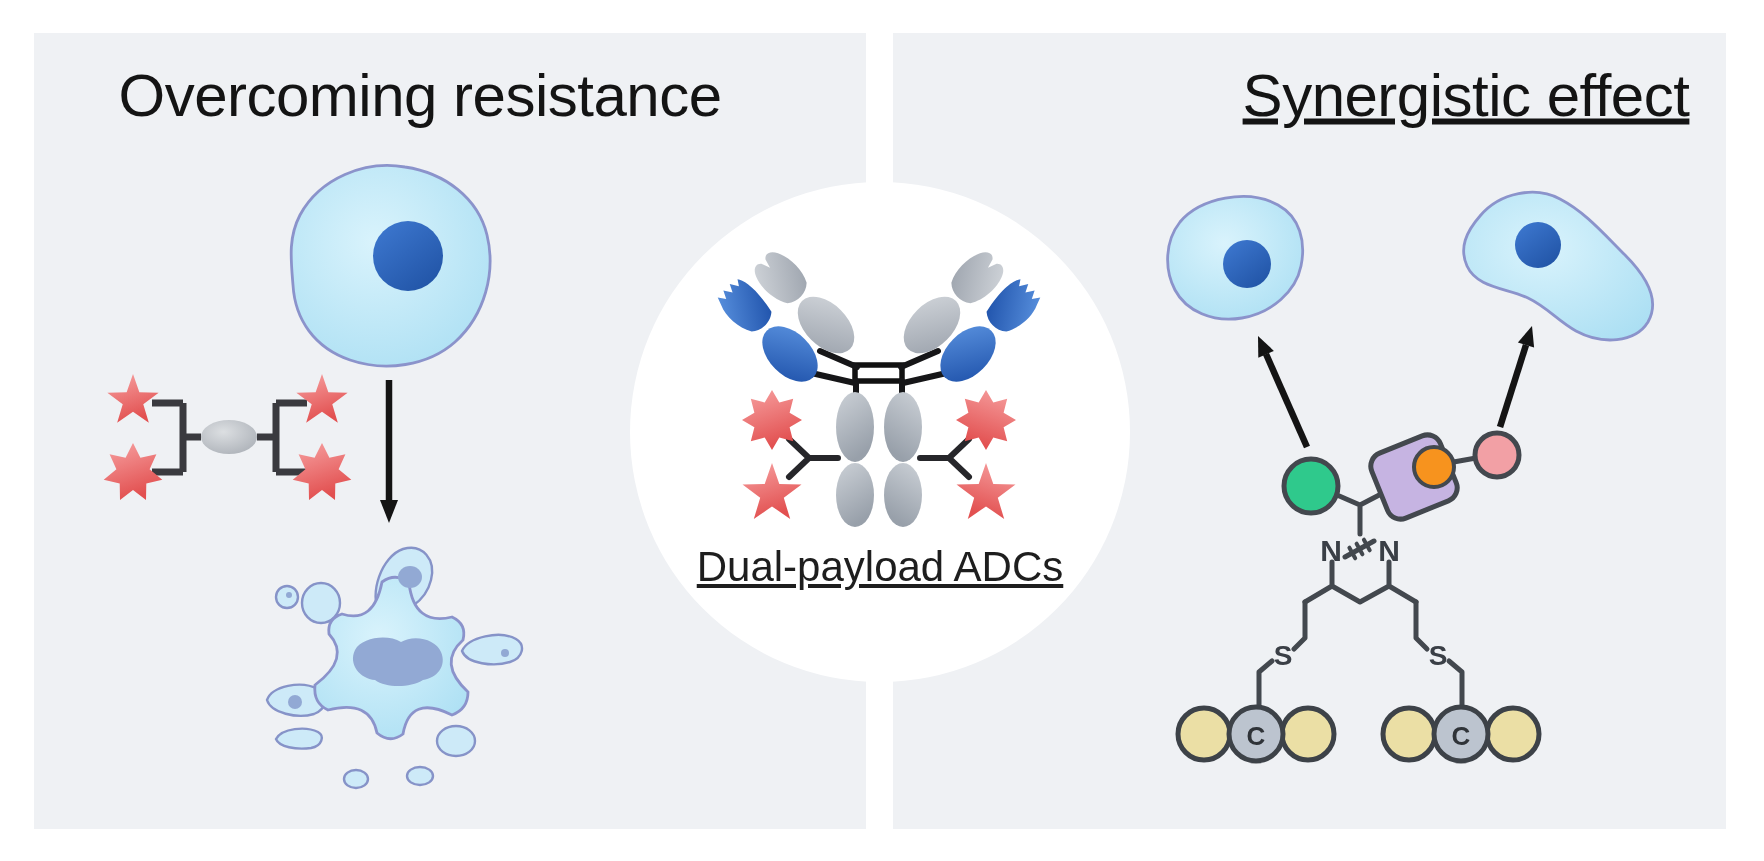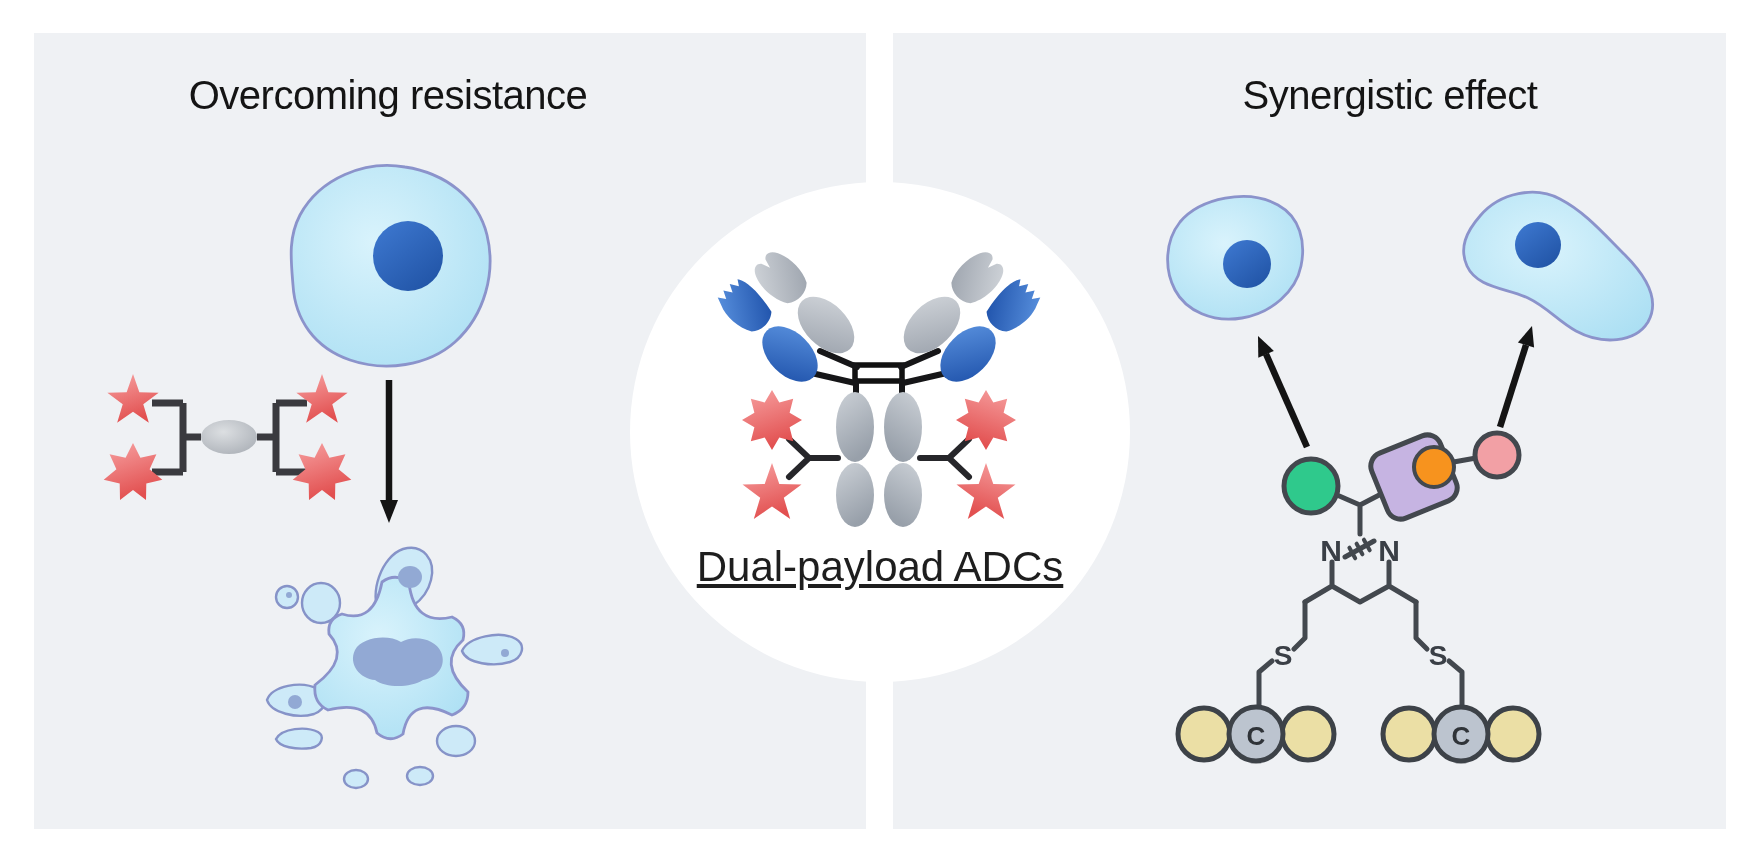--- a/index.html
+++ b/index.html
@@ -4,23 +4,23 @@
 <style>
   html,body{margin:0;padding:0;background:#ffffff;}
   .stage{position:relative;width:1764px;height:861px;background:#ffffff;overflow:hidden;
          font-family:"Liberation Sans", sans-serif;}
   .panel{position:absolute;top:33px;height:796px;background:#eff1f4;}
   .panel.left{left:34px;width:832px;}
   .panel.right{left:893px;width:833px;}
   .adc-circle{position:absolute;left:630px;top:182px;width:500px;height:500px;border-radius:50%;
               background:#ffffff;}
   .title{position:absolute;top:95px;transform:translate(-50%,-50%);white-space:nowrap;
-         font-size:40px;letter-spacing:-0.5px;color:#141414;}
+         font-size:60px;letter-spacing:-0.5px;color:#141414;margin-left:32px;}
   .title.tleft{left:388px;}
-  .title.tright{left:1390px;}
+  .title.tright{left:1434px;text-decoration:underline;}
   .adc-label{position:absolute;left:880px;top:567px;transform:translate(-50%,-50%);
              white-space:nowrap;font-size:42px;color:#1e1e1e;text-decoration:underline;}
   svg.overlay{position:absolute;left:0;top:0;}
   .bracket{stroke:#3a3a3f;stroke-width:7;fill:none;}
   .bond{stroke:#161618;stroke-width:6;fill:none;stroke-linecap:round;}
   .lnk{stroke:#26262a;stroke-width:6;fill:none;stroke-linecap:round;}
   .chem{stroke:#43484e;stroke-width:5;fill:none;stroke-linecap:round;stroke-linejoin:round;}
   .chem2{stroke:#43484e;stroke-width:4;fill:none;stroke-linecap:round;}
   .arrowln{stroke:#141414;stroke-width:6.5;fill:none;stroke-linecap:butt;}
   .ahead{fill:#141414;stroke:none;}

